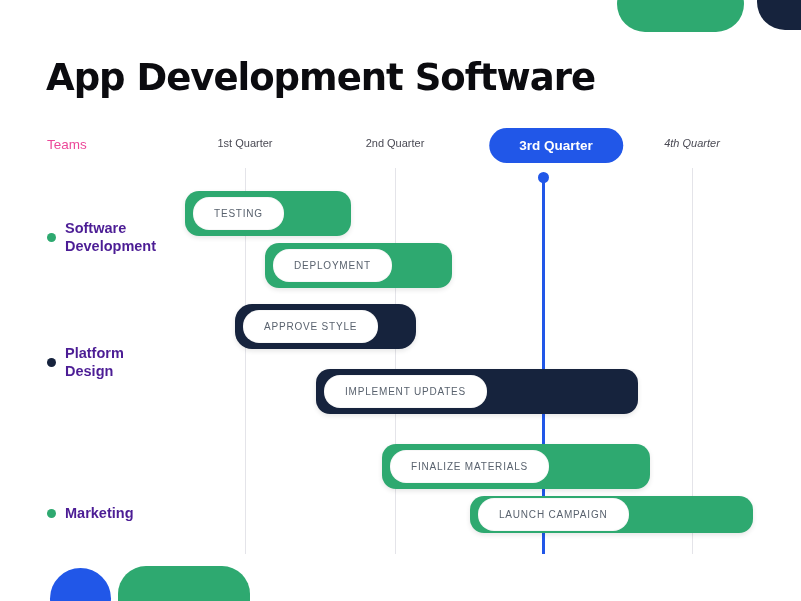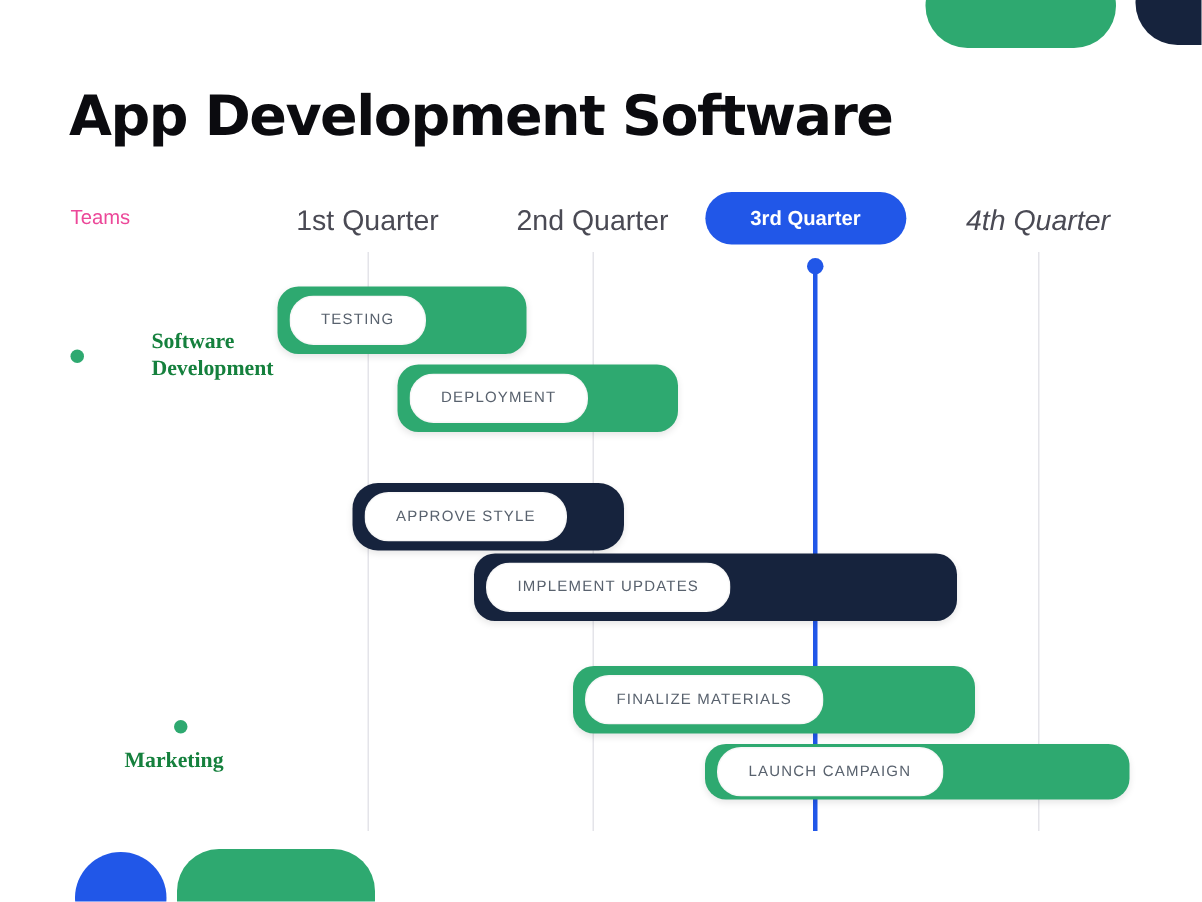--- a/index.html
+++ b/index.html
@@ -21,21 +21,21 @@
     font-size:37px;font-weight:800;letter-spacing:-1px;
     color:#0b0b0f;white-space:nowrap;
   }
   
   .teams-label{
     position:absolute;left:47px;top:137px;
     font-size:13.5px;color:#ec4899;
   }
   .q-label{
     position:absolute;top:137px;transform:translateX(-50%);
-    font-size:19px;color:#4a4a54;white-space:nowrap;cursor:pointer;
+    font-size:11px;color:#4a4a54;white-space:nowrap;cursor:pointer;
   }
   .q-label.active{
     top:128px;height:35px;line-height:35px;padding:0 30px;
     background:var(--blue,#2157E8);color:#ffffff;font-weight:bold;
     border-radius:18px;font-size:13.5px;
   }
   
   #chart{position:absolute;left:0;top:0;width:801px;height:601px;}
   .gridline{
     position:absolute;top:168px;height:386px;width:1px;
@@ -50,23 +50,23 @@
   }
   
   .team{
     position:absolute;left:47px;display:flex;align-items:center;gap:9px;
     transform:translateY(-50%);
   }
   .team-dot{width:9px;height:9px;border-radius:50%;flex:0 0 auto;}
   .team-dot.green{background:var(--green,#2EA970);}
   .team-dot.navy{background:var(--navy,#16233D);}
   .team-name{
-    font-family:Liberation Serif, serif;
-    font-size:14.5px;font-weight:bold;color:#15803d;
-    line-height:18px;white-space:pre-line;width:110px;margin-left:36px;
+    font-family:Liberation Sans, sans-serif;
+    font-size:14.5px;font-weight:bold;color:#4c1d95;
+    line-height:18px;white-space:pre-line;width:110px;
   }
   
   .bar{
     position:absolute;height:45px;border-radius:14px;
     box-shadow:0 2px 5px rgba(0,0,0,0.10);
     display:flex;align-items:center;cursor:pointer;
   }
   .bar.green{background:var(--green,#2EA970);}
   .bar.navy{background:var(--navy,#16233D);}
   .bar-pill{
@@ -85,21 +85,21 @@
 <div class="decor decor-tr-navy"></div>
 <div class="decor decor-bl-blue"></div>
 <div class="decor decor-bl-green"></div>
 
 <h1 class="title">App Development Software</h1>
 
 <div class="teams-label">Teams</div>
 <div id="quarter-labels">
     <div class="q-label" style="left: 245px;">1st Quarter</div>
     <div class="q-label" style="left: 395px;">2nd Quarter</div>
-    <div class="q-label active" style="left: 537px;">3rd Quarter</div>
+    <div class="q-label active" style="left: 556px;">3rd Quarter</div>
     <div class="q-label" style="left: 692px; font-style: italic;">4th Quarter</div>
   </div>
 
 <div id="chart">
     <div class="gridline" style="left: 245px;"></div>
     <div class="gridline" style="left: 395px;"></div>
     <div class="gridline" style="left: 692px;"></div>
     <div class="marker-line" style="left: 541.5px; top: 177px; height: 377px;"></div>
     <div class="marker-dot" style="left: 537.5px; top: 171.5px;"></div>
     <div class="team" style="top: 237px;">
@@ -110,31 +110,36 @@
     <div class="bar green" style="left: 185px; top: 191px; width: 166px; height: 45px;">
       <div class="bar-pill">
         <span>TESTING</span>
       </div>
     </div>
     <div class="bar green" style="left: 265px; top: 243px; width: 187px; height: 45px;">
       <div class="bar-pill">
         <span>DEPLOYMENT</span>
       </div>
     </div>
-    <div class="bar navy" style="left: 235px; top: 322px; width: 181px; height: 45px; border-radius: 17px;">
+    <div class="team" style="top: 362px;">
+      <div class="team-dot navy"></div>
+      <div class="team-name">Platform
+Design</div>
+    </div>
+    <div class="bar navy" style="left: 235px; top: 304px; width: 181px; height: 45px; border-radius: 17px;">
       <div class="bar-pill">
         <span>APPROVE STYLE</span>
       </div>
     </div>
     <div class="bar navy" style="left: 316px; top: 369px; width: 322px; height: 45px;">
       <div class="bar-pill">
         <span>IMPLEMENT UPDATES</span>
       </div>
     </div>
-    <div class="team" style="top: 498px; flex-direction: column;">
+    <div class="team" style="top: 513px;">
       <div class="team-dot green"></div>
       <div class="team-name">Marketing</div>
     </div>
     <div class="bar green" style="left: 382px; top: 444px; width: 268px; height: 45px;">
       <div class="bar-pill">
         <span>FINALIZE MATERIALS</span>
       </div>
     </div>
     <div class="bar green" style="left: 470px; top: 496px; width: 283px; height: 37px;">
       <div class="bar-pill">

